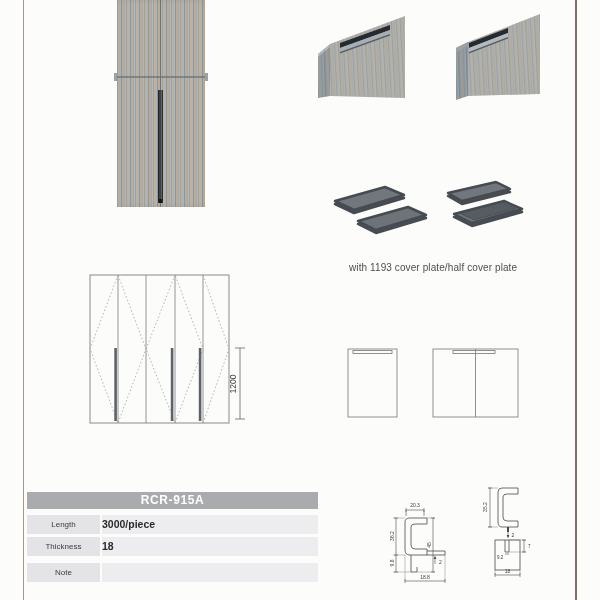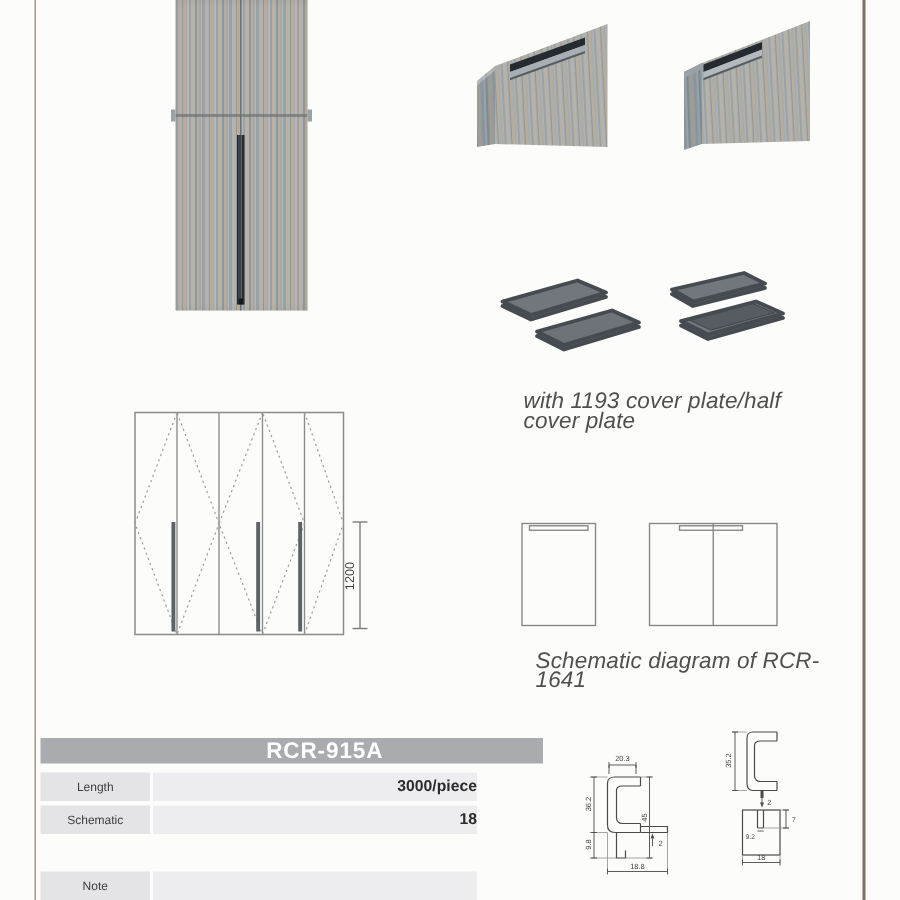--- a/index.html
+++ b/index.html
@@ -31,36 +31,36 @@
   .wood-seam-h{left:0;top:76px;width:88px;height:2px;background:rgba(105,110,113,.65);}
   .wood-tab{top:73px;width:3px;height:8px;background:#9aa2a4;}
   .handle-slot{
     left:41px;top:90px;width:5px;height:113px;
     background:linear-gradient(90deg,#21282d 0 1px,#39424a 1px 3px,#59636b 3px 3.6px,#262d33 3.6px 5px);
   }
   .handle-slot::after{content:"";position:absolute;left:1px;bottom:0;width:3px;height:4px;background:#14181c;}
 
   
   .caption{
-    color:#4f4f4f;font-size:15px;line-height:12.5px;letter-spacing:.1px;font-style:italic;
+    color:#4f4f4f;font-size:10px;line-height:12.5px;letter-spacing:.1px;
   }
 
   
   .thead{
     left:27px;top:492px;width:291px;height:17px;
-    background:#a9abae;color:#ffffff;font-size:15px;font-weight:bold;
-    letter-spacing:.6px;text-align:center;line-height:17px;padding-left:44px;
+    background:#a9abae;color:#ffffff;font-size:12px;font-weight:bold;
+    letter-spacing:.6px;text-align:center;line-height:17px;
   }
   .tlabel{
     width:73px;height:19px;background:#e4e4e6;color:#3c3c3e;
     font-size:8px;text-align:center;line-height:19px;
   }
   .tvalue{
     left:75px;width:216px;height:19px;background:#ededef;color:#2b2b2d;
-    font-size:10.5px;font-weight:bold;text-align:right;line-height:19px;
+    font-size:10.5px;font-weight:bold;text-align:left;line-height:19px;
   }
   .trow{width:291px;height:19px;left:27px;}
   svg{display:block;}
   .dimtext{fill:#3d3d3d;}
 </style>
 </head>
 <body>
 
 <div class="page">
 
@@ -164,34 +164,33 @@
     <g fill="none" stroke="#858585" stroke-width="0.9">
       <rect x="3" y="4" width="49" height="68"></rect>
       <rect x="8" y="5.5" width="39" height="3"></rect>
       <rect x="88" y="4" width="85" height="68"></rect>
       <line x1="130.5" y1="4" x2="130.5" y2="72"></line>
       <rect x="108" y="5.5" width="42" height="3"></rect>
     </g>
   </svg>
 
   <div class="abs caption" style="left:357px;top:435px;width:190px;">
-    <div>Schematic diagram of RCR-1641</div>
   </div>
 
   <div>
     <div class="abs thead">RCR-915A</div>
     <div class="abs trow" style="top:515px;">
       <div class="abs tlabel">Length</div>
       <div class="abs tvalue">3000/piece</div>
     </div>
     <div class="abs trow" style="top:537px;">
-      <div class="abs tlabel">Schematic</div>
+      <div class="abs tlabel">Thickness</div>
       <div class="abs tvalue">18</div>
     </div>
-    <div class="abs trow" style="top:581px;">
+    <div class="abs trow" style="top:563px;">
       <div class="abs tlabel">Note</div>
       <div class="abs tvalue"></div>
     </div>
   </div>
 
   <svg class="abs" style="left:383px;top:493px;" width="75" height="95" viewBox="0 0 75 95">
     <g fill="none" stroke="#4a4a4a" stroke-width="0.8">
       <path d="M44,25 L27,25 Q22,25 22,29 L22,57 Q22,62 27,62 L44,62"></path>
       <path d="M44,31 L32,31 Q28,31 28,34 L28,52 Q28,56 32,56 L44,56"></path>
       <path d="M44,25 L44,31 M44,56 L44,62"></path>

